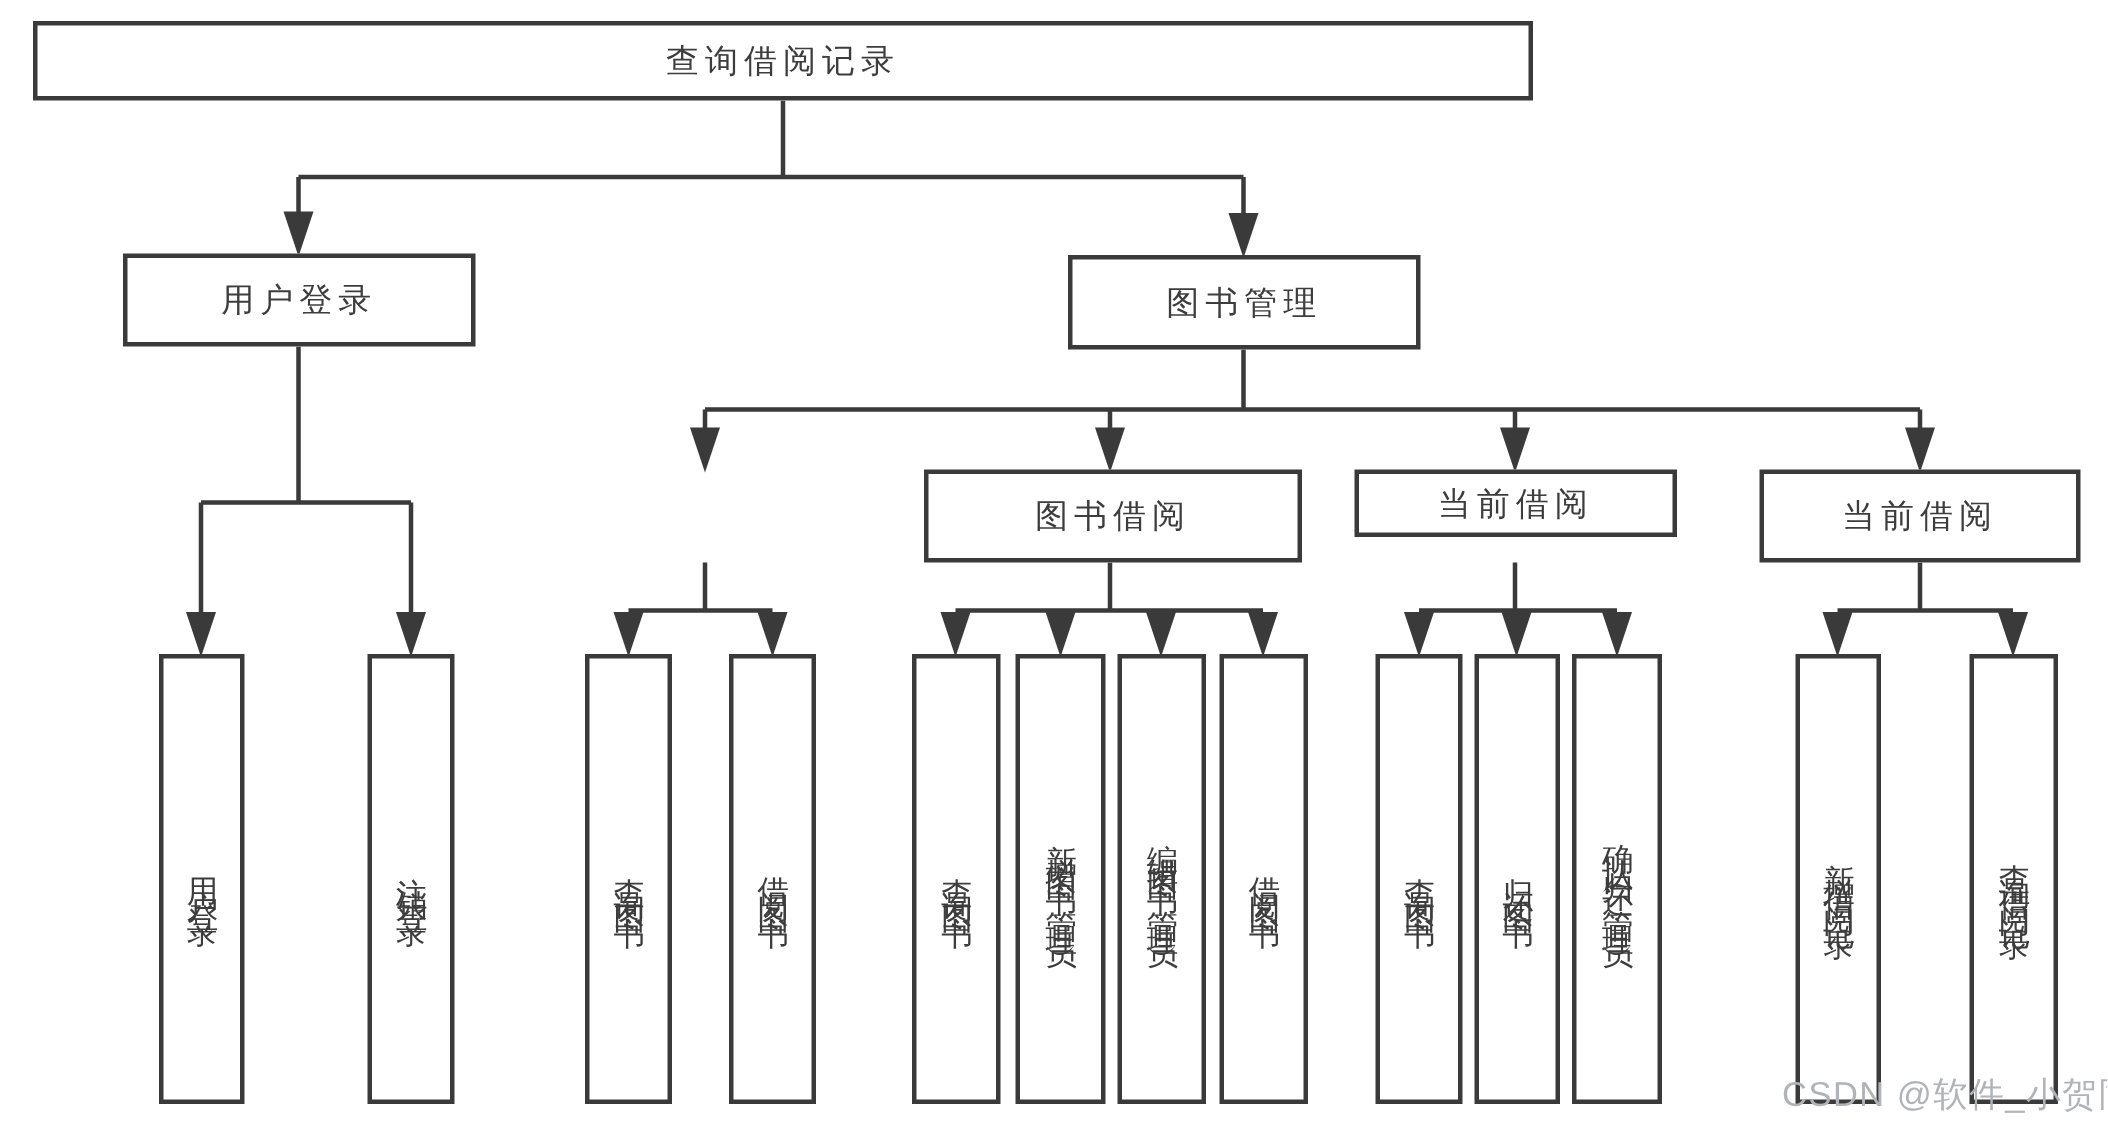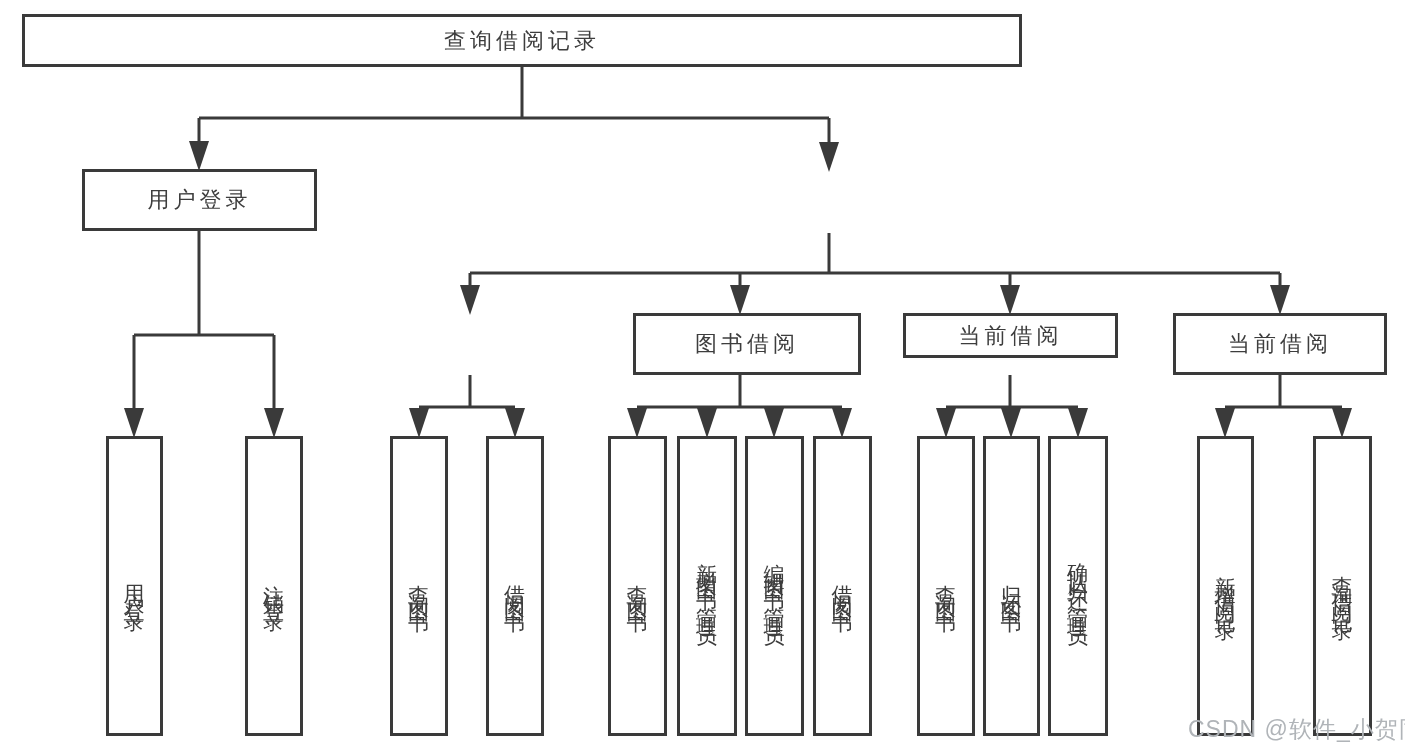--- a/index.html
+++ b/index.html
@@ -65,22 +65,25 @@
     <polygon class="ah" points="1332,408 1352,408 1342,438"></polygon>
   </svg>
 
   <div class="box" style="left:22px;top:14px;width:1000px;height:53px">
     <span class="hlabel">查询借阅记录</span>
   </div>
 
   <div class="box" style="left:82px;top:169px;width:235px;height:62px">
     <span class="hlabel">用户登录</span>
   </div>
+  <div class="box" style="left:712px;top:170px;width:235px;height:63px">
+    <span class="hlabel">图书管理</span>
+  </div>
 
-  <div class="box" style="left:633px;top:313px;width:228px;height:62px">
+  <div class="box" style="left:616px;top:313px;width:252px;height:62px">
     <span class="hlabel">图书借阅</span>
   </div>
   <div class="box" style="left:903px;top:313px;width:215px;height:45px">
     <span class="hlabel">当前借阅</span>
   </div>
   <div class="box" style="left:1173px;top:313px;width:214px;height:62px">
     <span class="hlabel">当前借阅</span>
   </div>
 
   <div class="box vbox" style="left:106px;width:57px">

